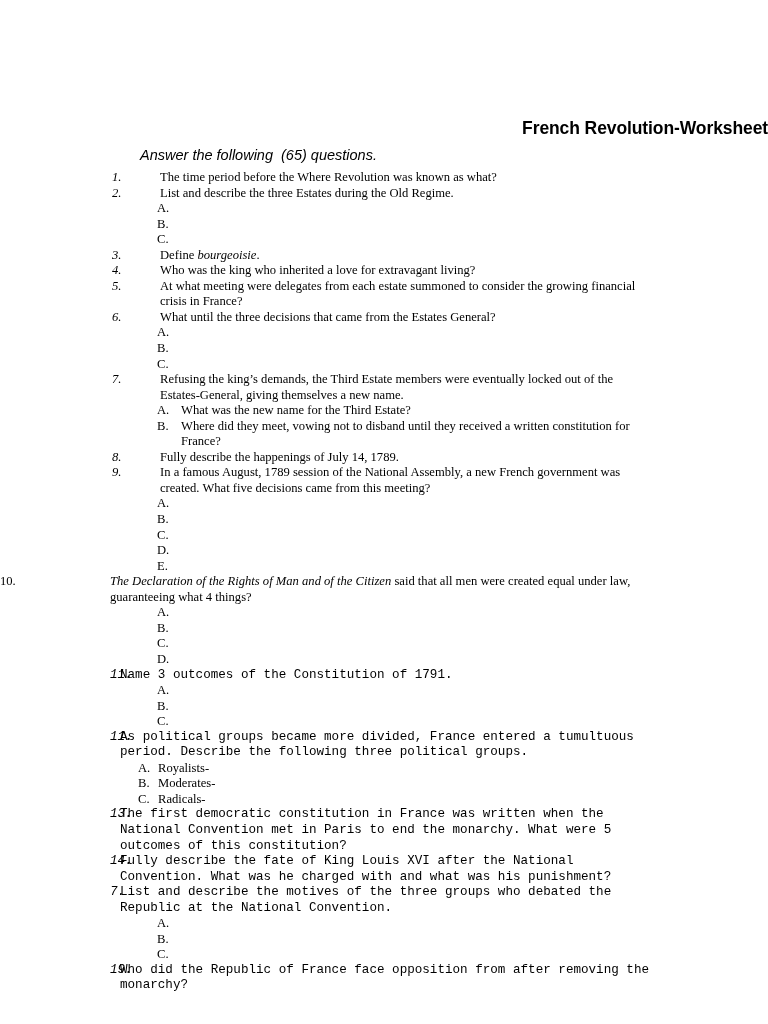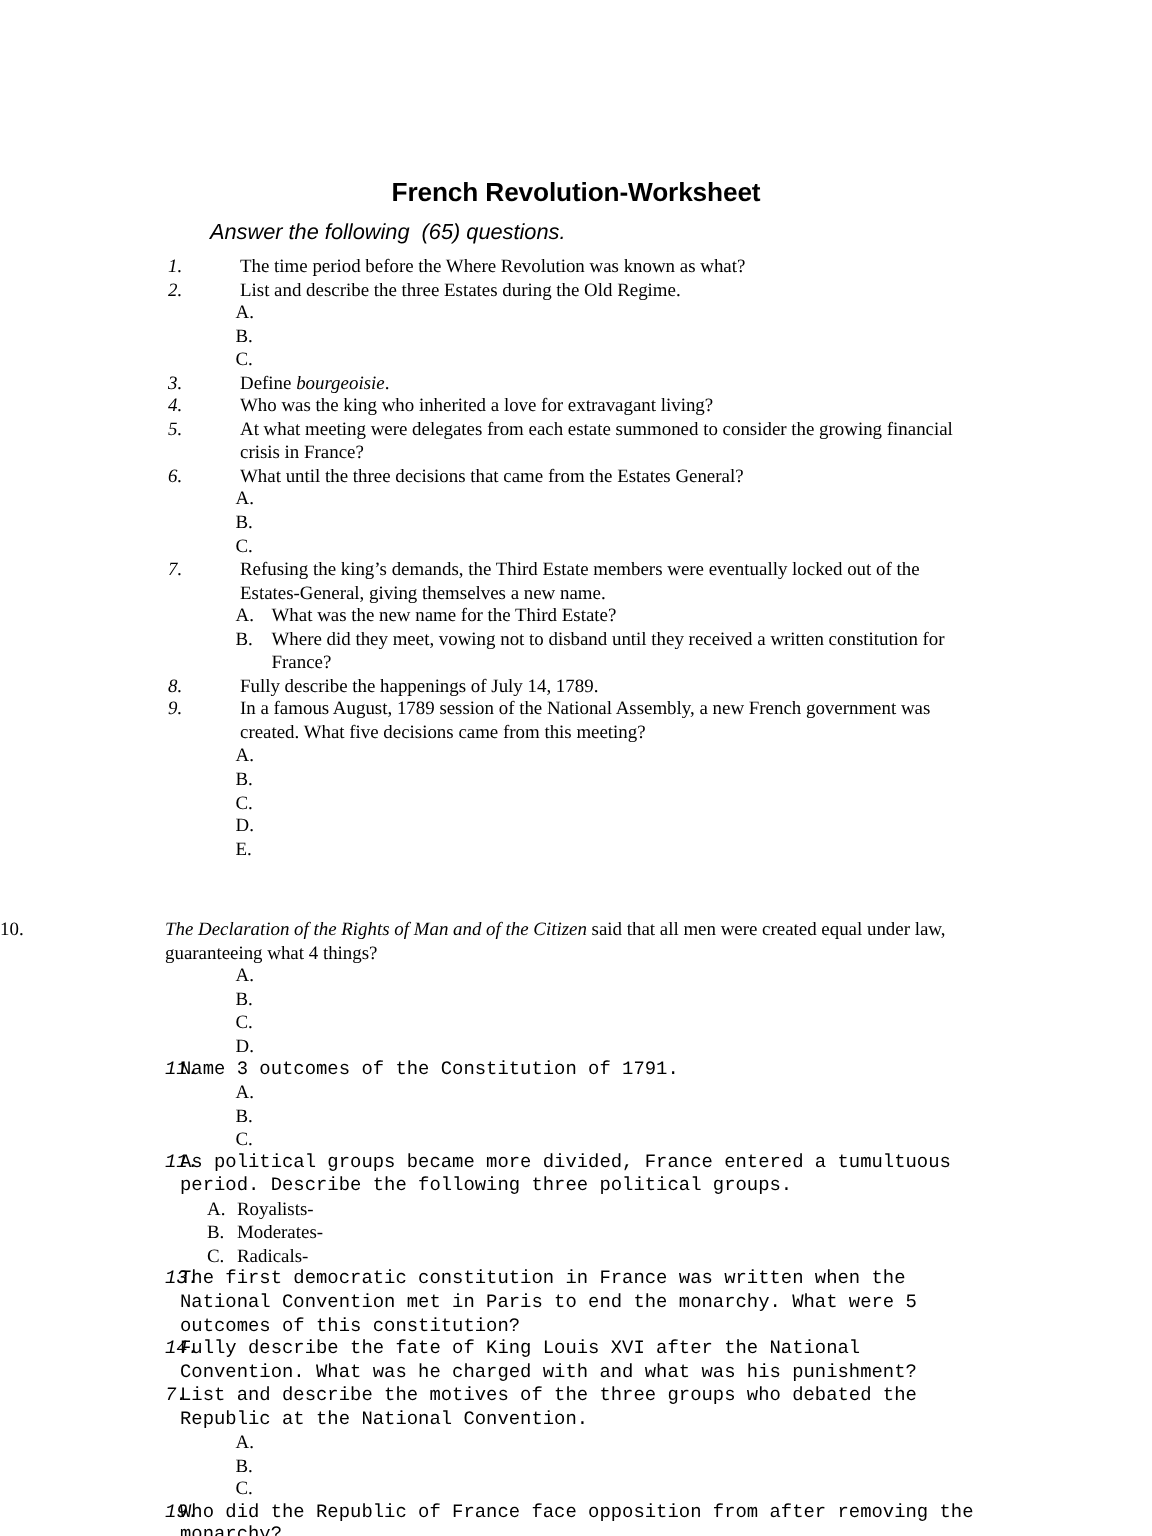--- a/index.html
+++ b/index.html
@@ -23,21 +23,21 @@
     inset: 0;
     background: #ffffff;
   }
 
   
   .doc-title {
     position: absolute;
     top: 106px;
     left: 0;
     width: 768px;
-    text-align: center;
+    text-align: right;
     font-family: "Liberation Sans", "DejaVu Sans", sans-serif;
     font-weight: bold;
     font-size: 17.5px;
     letter-spacing: -0.1px;
     line-height: 20px;
   }
 
   
   .instruction {
     position: absolute;
@@ -76,21 +76,20 @@
     white-space: nowrap;
   }
   .qnum.upright {
     font-style: normal;
   }
 
   
   .qrow.flush {
     padding-left: 110px;
     text-indent: 0;
-    margin-top: 38px;
   }
   .qrow.flush .qnum {
     position: static;
     display: inline;
     margin-left: -110px;
     padding-right: 0;
     width: 110px;
     display: inline-block;
   }
 

